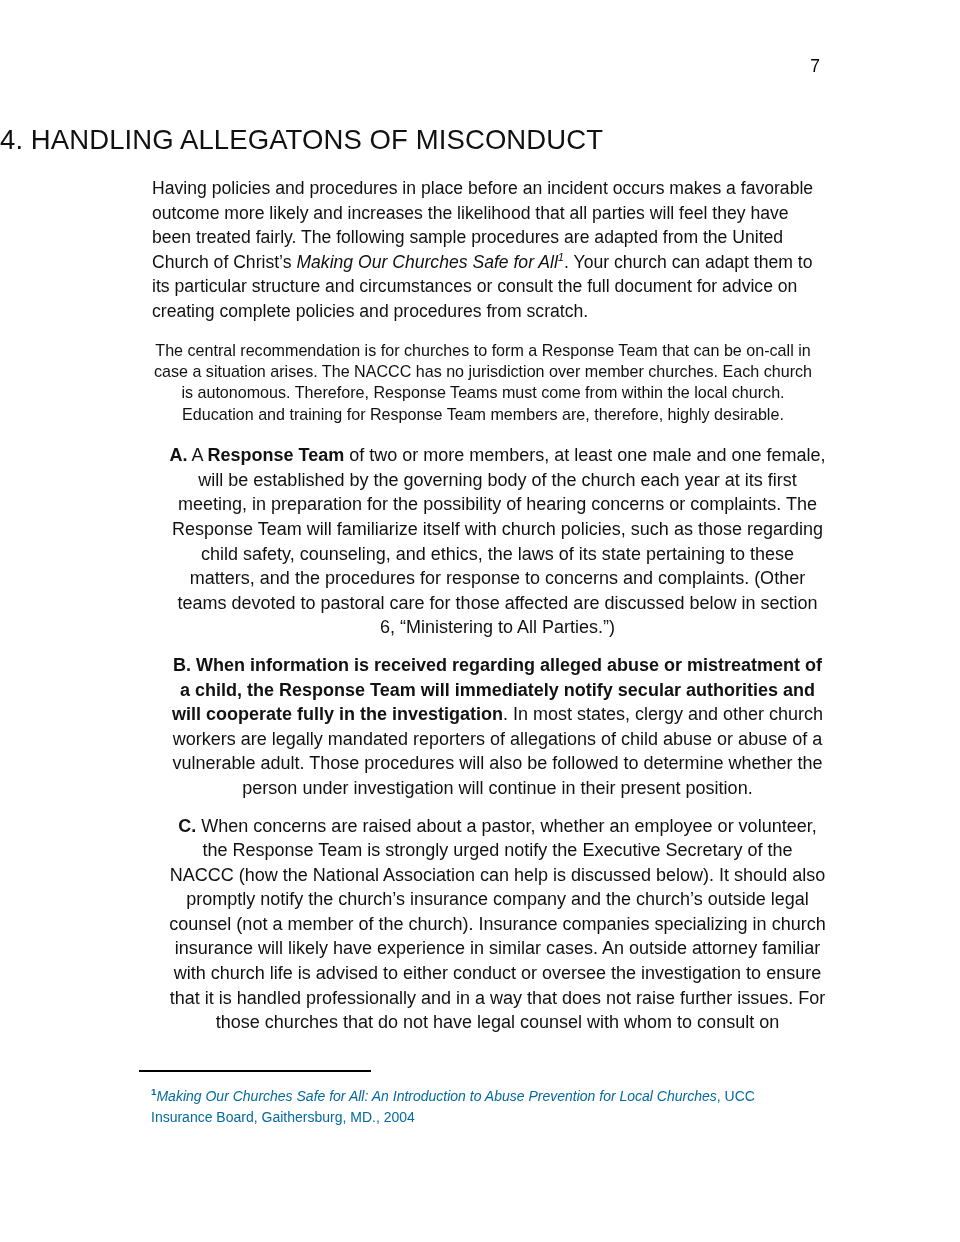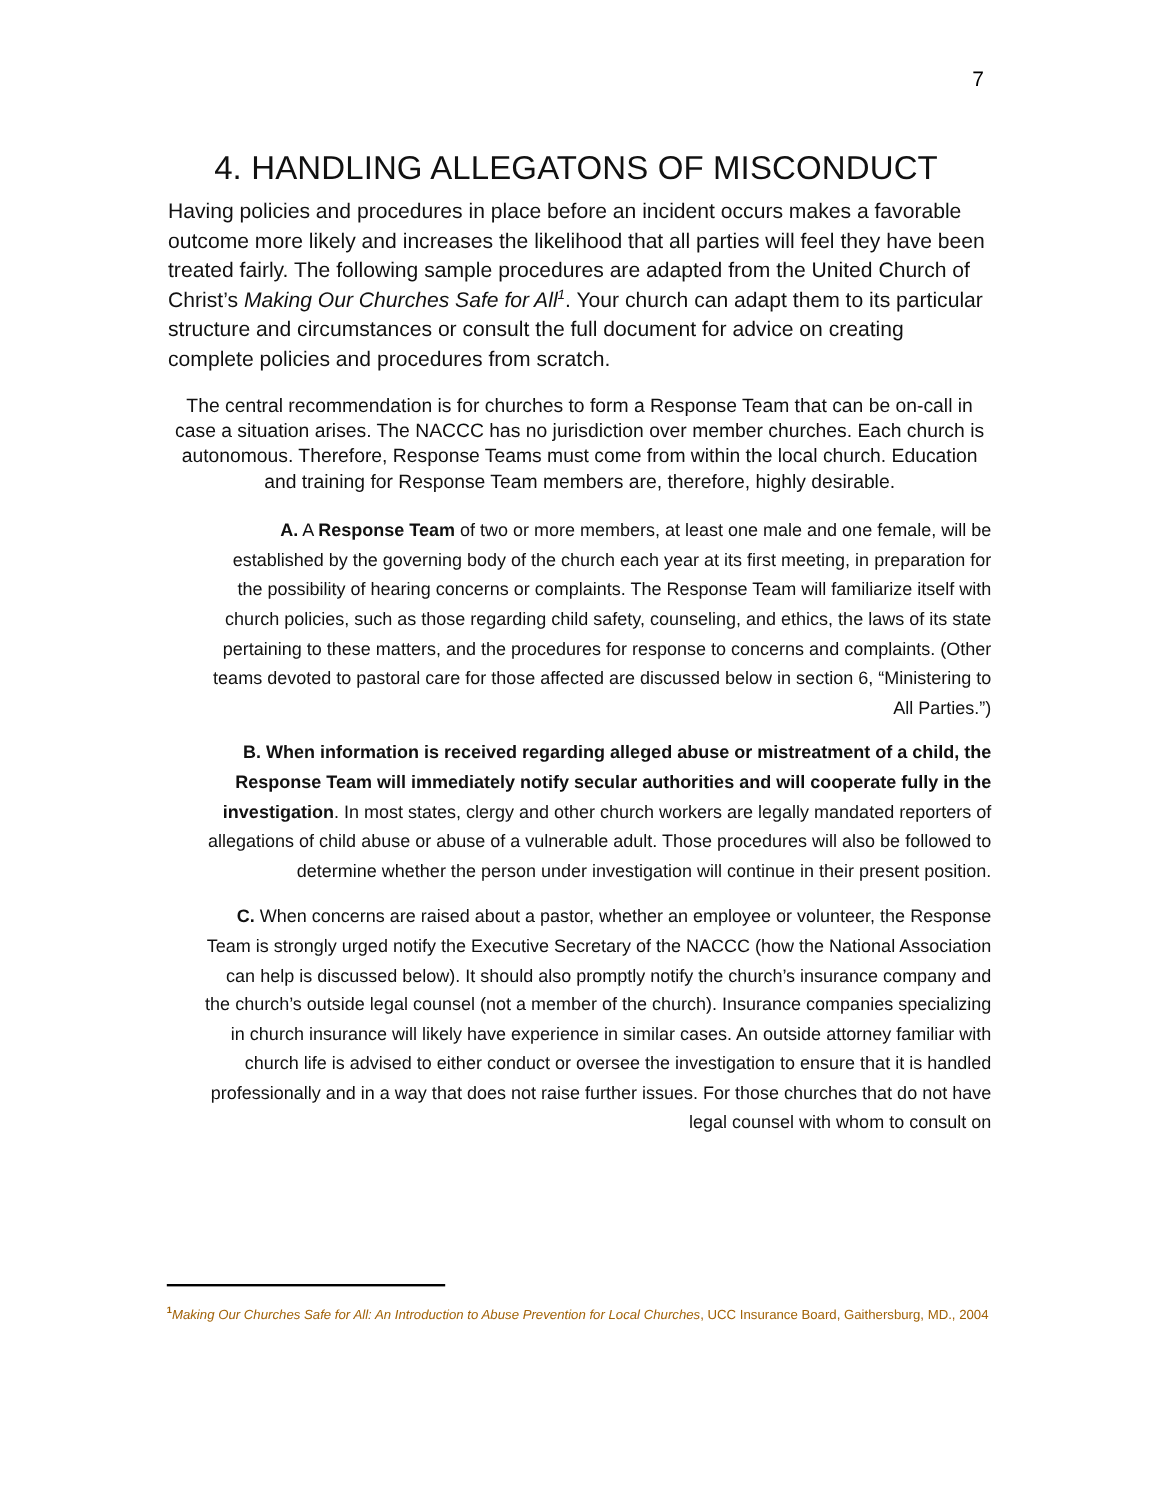--- a/index.html
+++ b/index.html
@@ -30,55 +30,55 @@
     box-sizing: border-box;
     font-size: 17.5px;
     line-height: 1.2;
     color: #000;
   }
   .doc-title {
     position: absolute;
     top: 106px;
     left: 0;
     width: 100%;
-    text-align: center;
+    text-align: left;
     font-size: 27.5px;
     font-weight: 400;
     letter-spacing: 0.1px;
     color: #111;
   }
   .body-col {
     position: absolute;
     top: 164px;
     left: 140px;
     width: 686px;
   }
   p {
-    margin: 0;
+    margin: 12px;
     color: #111;
   }
   .p-large {
     font-size: 17.6px;
     line-height: 24.6px;
     margin-bottom: 16px;
     text-align: left;
   }
   .p-small {
     font-size: 16.1px;
     line-height: 21.4px;
     margin-bottom: 18px;
     text-align: center;
   }
   .p-indent {
     margin-left: 29px;
     width: 657px;
-    font-size: 15px;
+    font-size: 18px;
     line-height: 24.6px;
     margin-bottom: 13px;
-    text-align: right;
+    text-align: center;
   }
   .first-line-indent {
     text-indent: 34px;
   }
   .b { font-weight: 700; }
   .i { font-style: italic; }
   .u { text-decoration: underline; }
   sup {
     font-size: 0.64em;
     vertical-align: super;
@@ -91,23 +91,23 @@
     top: 1070px;
     width: 690px;
   }
   .footnote-rule {
     width: 232px;
     height: 0;
     border-top: 2px solid #000;
     margin: 0 0 14px 0;
   }
   .footnote-text {
-    font-size: 11px;
+    font-size: 14px;
     line-height: 21px;
-    color: #a16207;
+    color: #0369a1;
     text-align: left;
   }
   .footnote-text sup {
     font-size: 0.7em;
     font-style: normal;
     font-weight: 700;
   }
 </style>
 </head>
 <body>

